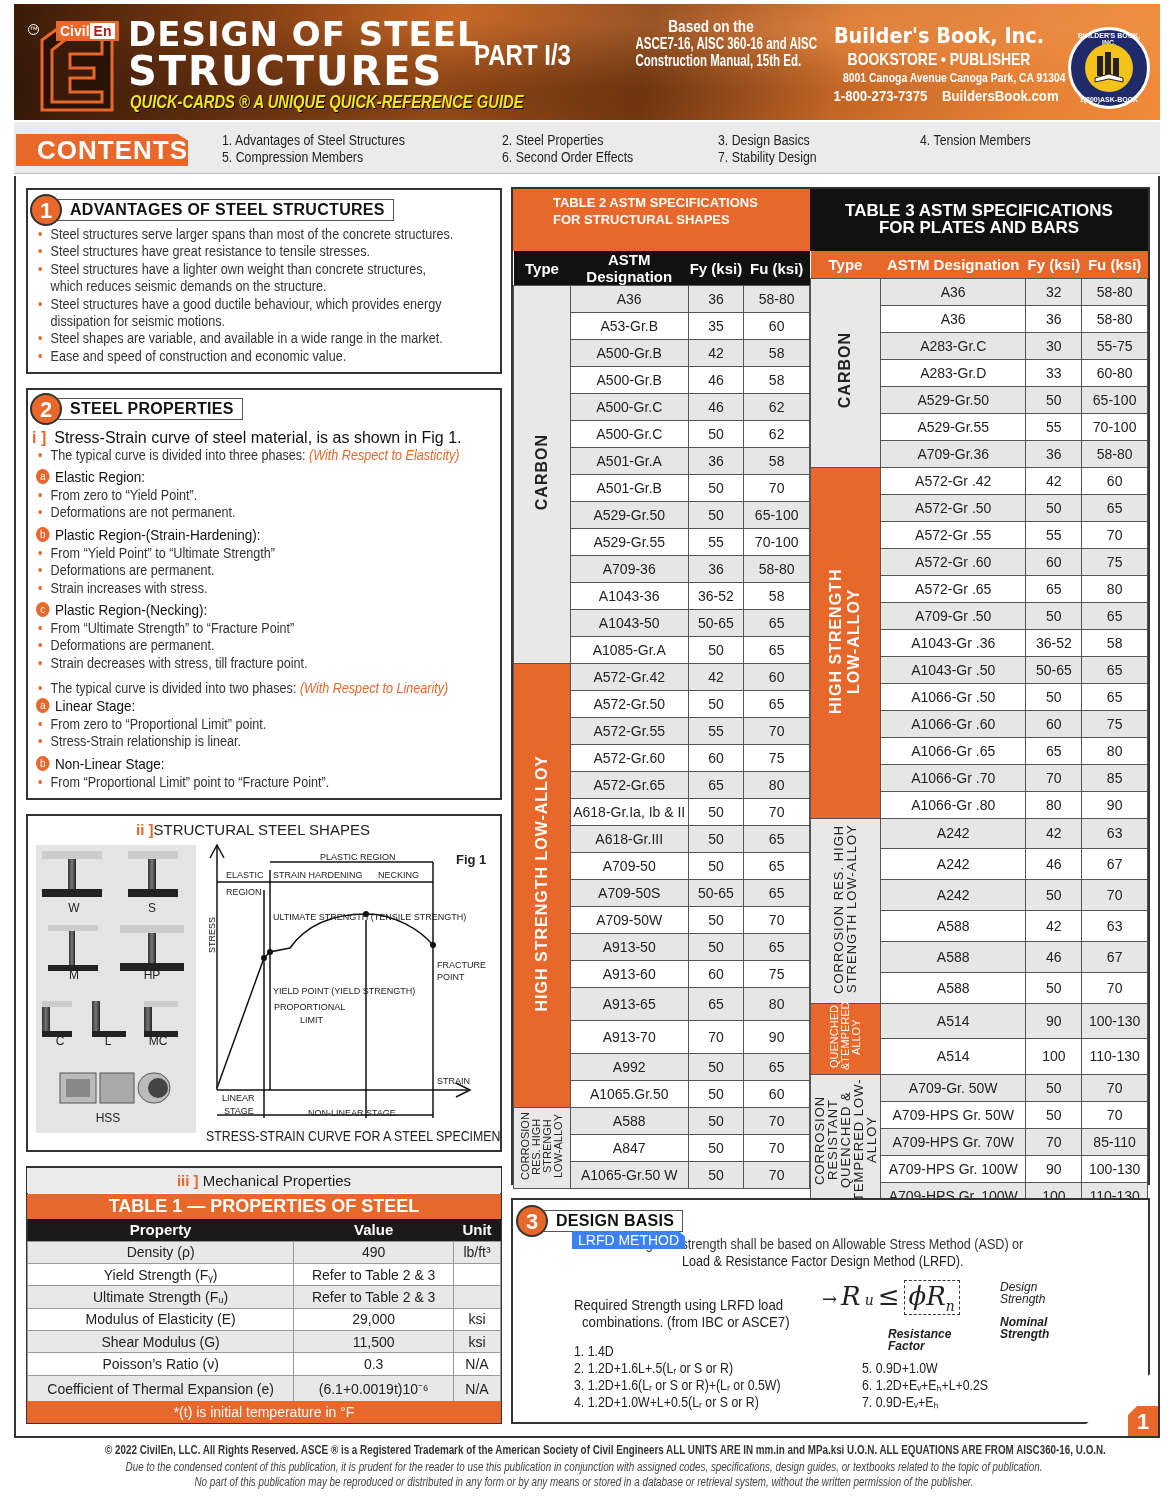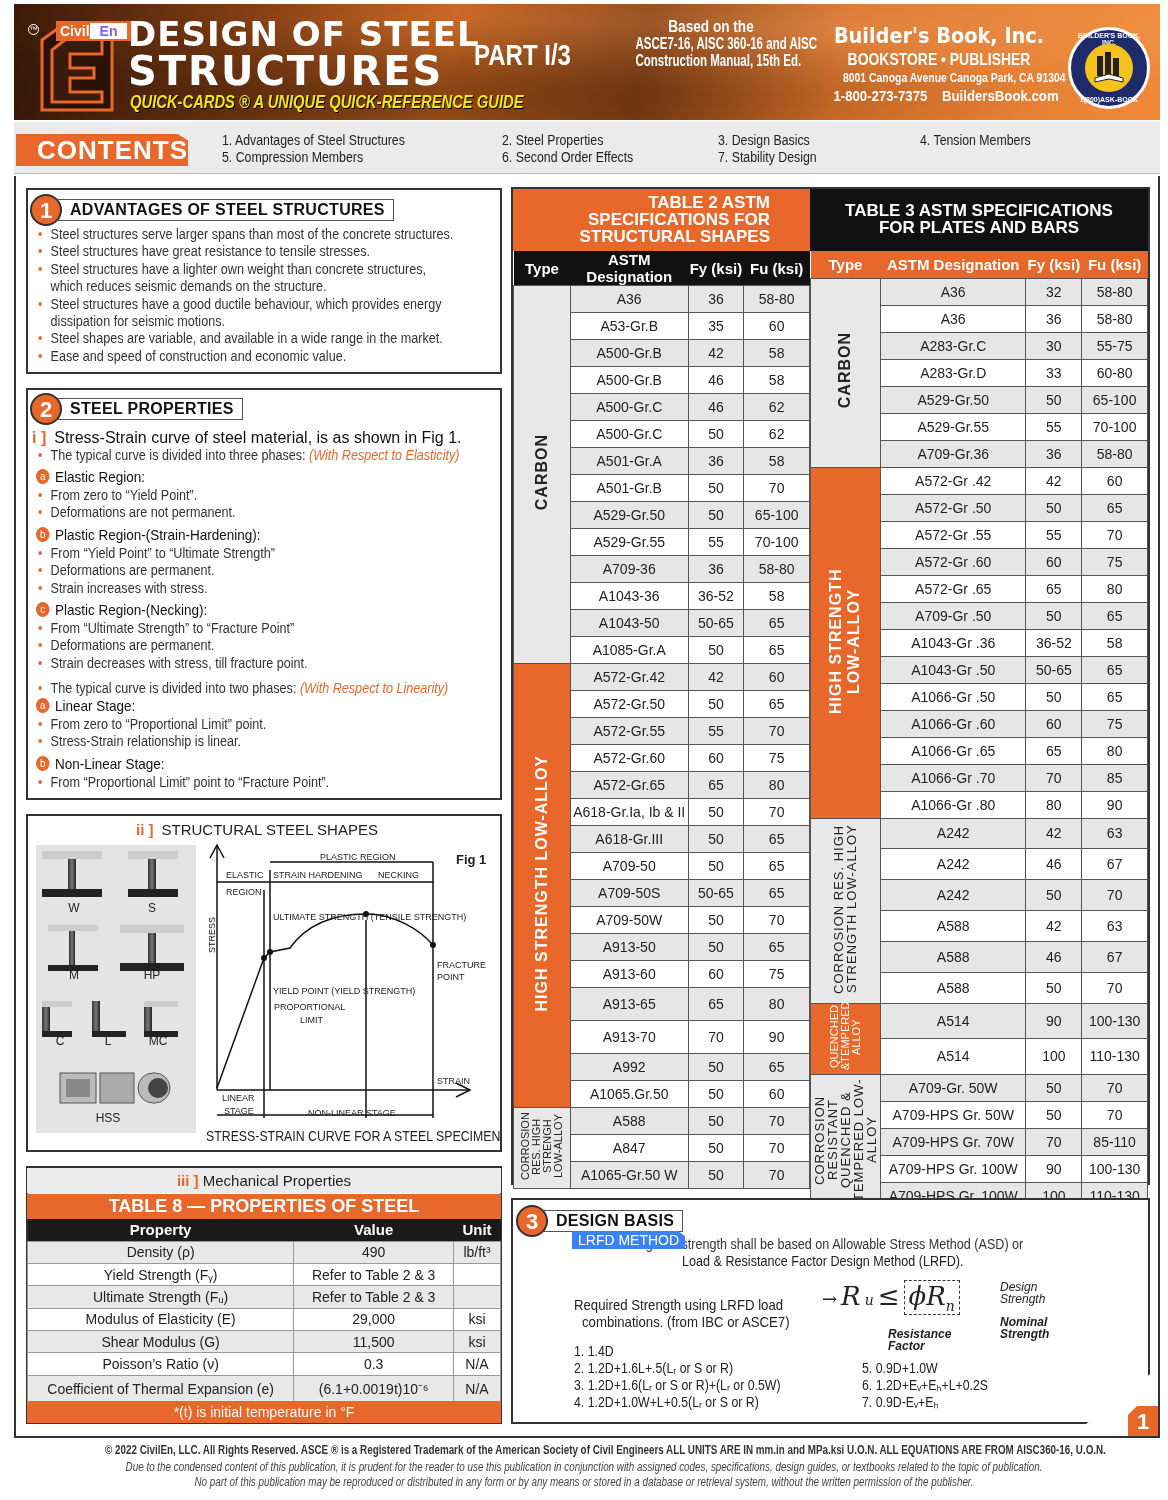--- a/index.html
+++ b/index.html
@@ -6,21 +6,21 @@
   body { width: 1168px; height: 1500px; background: #fff; font-family: "Liberation Sans", sans-serif; color: #222; position: relative; overflow: hidden; }
 
   
   .header { position: absolute; left: 14px; top: 4px; width: 1146px; height: 116px;
     background: linear-gradient(100deg, #3a1a08 0%, #7a3a12 18%, #c5621f 38%, #8a4214 55%, #d8722a 72%, #f08a3a 100%);
     overflow: hidden; }
   .header::after { content: ""; position: absolute; inset: 0; background: radial-gradient(ellipse at 30% 80%, rgba(0,0,0,0.35), transparent 60%), radial-gradient(ellipse at 70% 20%, rgba(255,200,150,0.2), transparent 50%); }
   .tm { position: absolute; left: 14px; top: 20px; color: #fff; font-size: 8px; z-index: 2; border: 1px solid #fff; border-radius: 50%; width: 11px; height: 11px; text-align: center; line-height: 10px; }
   .logo { position: absolute; left: 22px; top: 16px; width: 82px; height: 96px; z-index: 2; }
   .logo-tag { position: absolute; left: 42px; top: 17px; background: #e8672a; color: #fff; font-size: 14px; font-weight: bold; padding: 2px 4px; z-index: 3; }
-  .logo-tag .en { background: #fff; color: #8b5cf6; padding: 0 10px; }
+  .logo-tag .en { background: #fff; color: #b91c1c; padding: 0 4px; }
   .title1, .title2 { position: absolute; left: 114px; color: #fff; font-weight: 900; font-family: "DejaVu Sans", sans-serif; z-index: 2; letter-spacing: 1px; }
   .title1 { top: 10px; font-size: 34px; }
   .title2 { top: 44px; font-size: 40px; letter-spacing: 2px; }
   .part { position: absolute; left: 460px; top: 34px; color: #fff; font-size: 30px; font-weight: bold; z-index: 2; transform: scaleX(0.8); transform-origin: left; }
   .subtitle { position: absolute; left: 116px; top: 88px; color: #f4e51a; font-size: 18px; font-weight: bold; font-style: italic; z-index: 2; transform: scaleX(0.82); transform-origin: left; white-space: nowrap; text-shadow: 1px 1px 0 #000; }
   .basedon { position: absolute; left: 592px; top: 14px; width: 210px; text-align: center; color: #fff; font-weight: bold; z-index: 2; line-height: 17px; }
   .basedon .l1 { font-size: 17px; transform: scaleX(0.8); display: block; }
   .basedon .l2, .basedon .l3 { font-size: 16px; transform: scaleX(0.72); display: block; white-space: nowrap; }
   .builder { position: absolute; left: 805px; top: 20px; width: 240px; text-align: center; color: #fff; z-index: 2; font-weight: bold; }
   .builder .bname { font-size: 21px; font-family: "DejaVu Sans", sans-serif; transform: scaleX(0.92); display: block; white-space: nowrap; }
@@ -197,21 +197,21 @@
 </ul>
 <div class="sub-head" style="left:36px;top:755px" data-name="nonlinear-stage-heading">
     <span class="sub-letter">b</span>
     <span>Non-Linear Stage:</span>
   </div>
 <ul class="bullets" style="left:38px;top:774px" data-name="nonlinear-list">
   <li>From “Proportional Limit” point to “Fracture Point”.</li>
 </ul>
 
 <div class="box" style="left:26px;top:814px;width:476px;height:338px" data-name="structural-shapes-panel"></div>
-<div style="position:absolute;left:136px;top:821px;font-size:15px;display:flex;gap:8px" data-name="shapes-heading">
+<div style="position:absolute;left:136px;top:821px;font-size:15px;display:flex;" data-name="shapes-heading">
   <span class="roman">ii ]</span>
     <span>STRUCTURAL STEEL SHAPES</span>
 </div>
 <div class="shapes-panel" data-name="shapes-gallery">
   <svg width="160" height="288" viewBox="0 0 160 288" data-name="steel-shapes-icon">
     <defs>
         <linearGradient id="st" x1="0" x2="1">
           <stop offset="0" stop-color="#333"></stop>
           <stop offset="0.5" stop-color="#777"></stop>
           <stop offset="1" stop-color="#222"></stop>
@@ -316,21 +316,21 @@
 <div style="position:absolute;font-size:9px;left:437px;top:1076px" data-name="axis-strain-label">STRAIN</div>
 <div style="position:absolute;font-size:9px;left:222px;top:1093px" data-name="linear-label">LINEAR</div>
 <div style="position:absolute;font-size:9px;left:224px;top:1106px" data-name="stage-label">STAGE</div>
 <div style="position:absolute;font-size:9px;left:308px;top:1108px" data-name="nonlinear-stage-label">NON-LINEAR STAGE</div>
 <div style="position:absolute;font-size:14px;left:206px;top:1128px;transform:scaleX(0.88);transform-origin:left;white-space:nowrap" data-name="figure-caption">STRESS-STRAIN CURVE FOR A STEEL SPECIMEN</div>
 
 <div class="box" style="left:26px;top:1166px;width:476px;height:258px" data-name="mechanical-properties-panel"></div>
 <div style="position:absolute;left:27px;top:1168px;width:474px;height:25px;background:#ebebeb;text-align:center;font-size:15px;line-height:25px" data-name="table1-caption">
   <span class="roman">iii ]</span> <span>Mechanical Properties</span>
 </div>
-<div style="position:absolute;left:27px;top:1194px;width:474px;height:25px;background:#e8672a;color:#fff;text-align:center;font-size:18px;font-weight:bold;line-height:25px" data-name="table1-title">TABLE 8 — PROPERTIES OF STEEL</div>
+<div style="position:absolute;left:27px;top:1194px;width:474px;height:25px;background:#e8672a;color:#fff;text-align:center;font-size:18px;font-weight:bold;line-height:25px" data-name="table1-title">TABLE 1 — PROPERTIES OF STEEL</div>
 <table class="t1" data-name="properties-table">
   <colgroup>
       <col style="width:267px">
       <col style="width:160px">
       <col style="width:47px">
     </colgroup>
   <thead>
       <tr>
     <th data-name="column-header">Property</th>
     <th data-name="column-header">Value</th>
@@ -371,21 +371,21 @@
     <tr data-name="table-row" class="tall">
         <td>Coefficient of Thermal Expansion (e)</td>
         <td>(6.1+0.0019t)10⁻⁶</td>
         <td>N/A</td>
       </tr>
   </tbody>
 </table>
 <div style="position:absolute;left:27px;top:1401px;width:474px;height:22px;background:#e8672a;color:#fff;text-align:center;font-size:14px;line-height:22px" data-name="table1-footnote">*(t) is initial temperature in °F</div>
 
 <div class="box" style="left:511px;top:187px;width:639px;height:998px" data-name="astm-tables-panel"></div>
-<div style="position:absolute;left:513px;top:189px;width:297px;height:62px;background:#e8672a;color:#fff;font-weight:bold;font-size:17px;text-align:right;line-height:17px;padding:5px 40px 0" data-name="table2-title">TABLE 2 ASTM SPECIFICATIONS FOR STRUCTURAL SHAPES</div>
+<div style="position:absolute;left:513px;top:189px;width:297px;height:62px;background:#e8672a;color:#fff;font-weight:bold;font-size:13px;text-align:left;line-height:17px;padding:5px 40px 0" data-name="table2-title">TABLE 2 ASTM SPECIFICATIONS FOR STRUCTURAL SHAPES</div>
 <div style="position:absolute;left:810px;top:189px;width:338px;height:62px;background:#111;color:#fff;font-weight:bold;font-size:17px;text-align:center;line-height:17px;padding:13px 20px 0" data-name="table3-title">TABLE 3 ASTM SPECIFICATIONS FOR PLATES AND BARS</div>
 
 <table class="t2" id="t2" style="left:513px;top:251px;width:297px" data-name="table2-structural-shapes">
   <colgroup>
       <col style="width:57px">
       <col style="width:118px">
       <col style="width:56px">
       <col style="width:66px">
     </colgroup>
   <thead>

